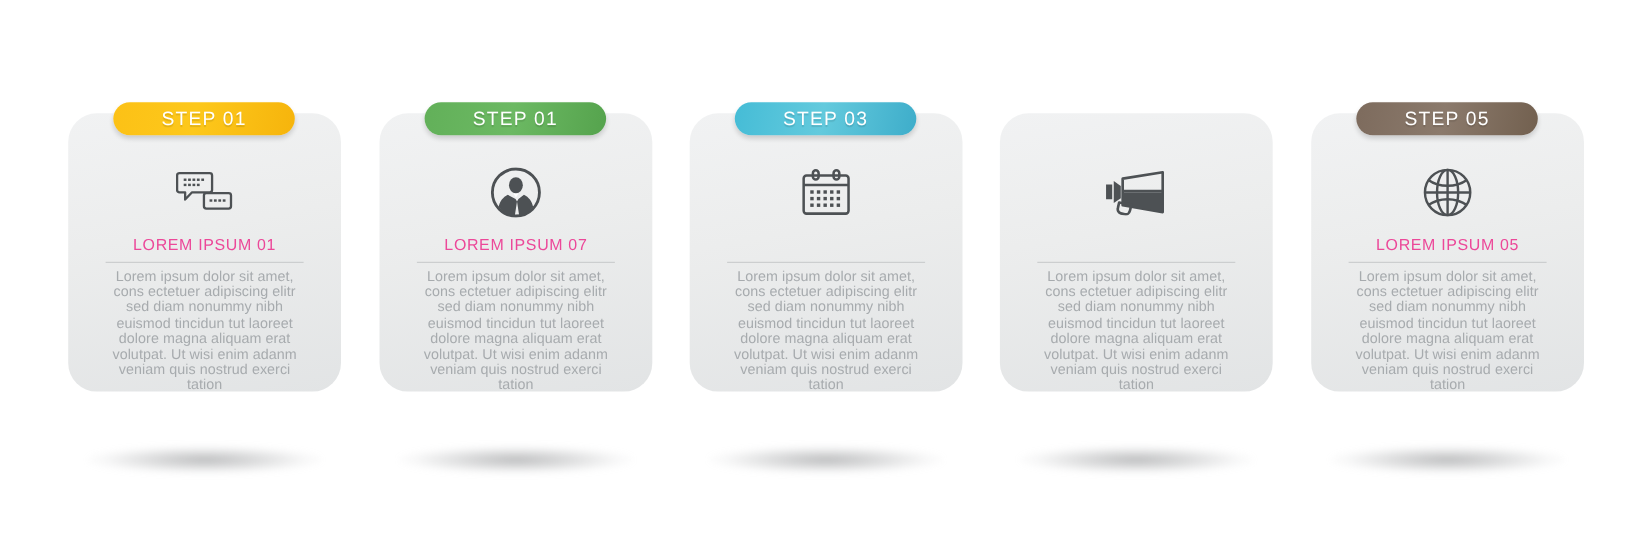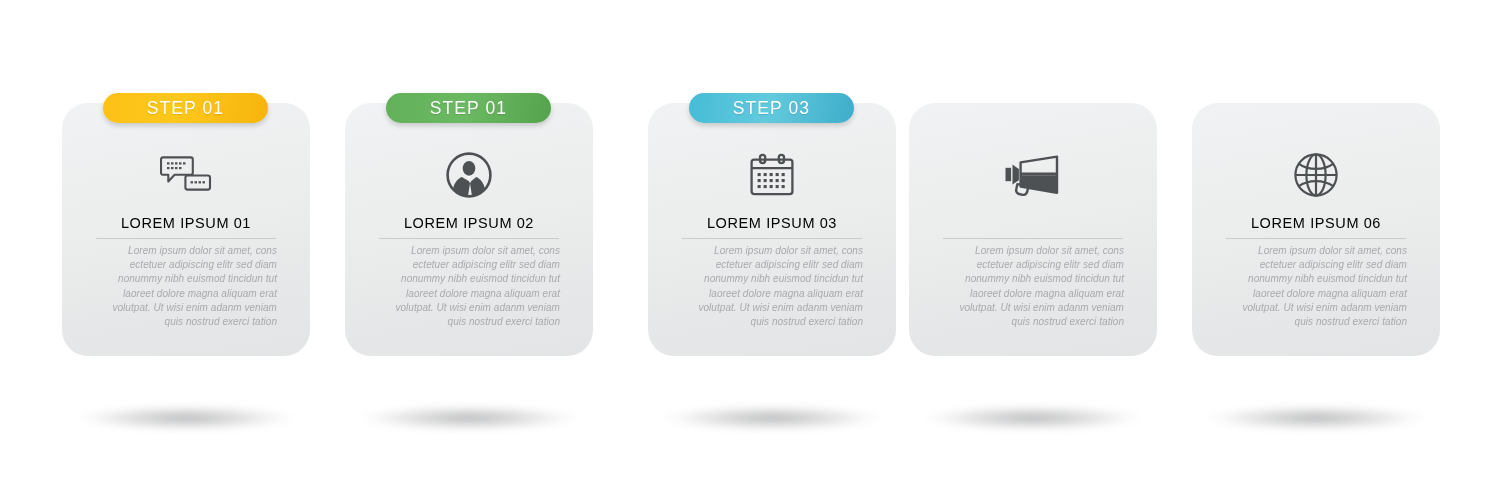--- a/index.html
+++ b/index.html
@@ -85,43 +85,42 @@
   .card-icon svg { display: block; }
 
   .card-title {
     position: absolute;
     top: 112px;
     left: 0;
     width: 248px;
     text-align: center;
     font-size: 14.5px;
     letter-spacing: 0.6px;
-    color: #000000;
+    color: #ec4899;
     font-weight: 400;
     white-space: nowrap;
   }
   .title-rule {
     position: absolute;
     top: 135px;
     left: 34px;
     width: 180px;
     height: 1px;
     background: #c9cbcc;
   }
   .card-text {
     position: absolute;
     top: 141px;
     left: 33px;
     width: 182px;
-    text-align: right;
-    font-size: 10px;
+    text-align: center;
+    font-size: 13px;
     line-height: 14.2px;
     color: #a7abae;
     letter-spacing: 0.05px;
-    font-style: italic;
   }
 </style>
 </head>
 <body>
 
 <div id="infographic">
 
   <div class="step-card" style="left:62px;">
     <div class="card-body"></div>
     <div class="step-pill pill-1">
@@ -164,27 +163,27 @@
     <div class="card-icon">
       <svg width="46" height="46" viewBox="0 0 46 46">
         <circle cx="23" cy="23" r="21.4" fill="none" stroke="#4d5154" stroke-width="2.6"></circle>
         <g fill="#4d5154">
           <ellipse cx="23" cy="16.4" rx="6.3" ry="7.3"></ellipse>
           <path d="M15.7 25.1c-4.4 2-7.4 6.1-8.4 11.1A20.9 20.9 0 0 0 23 44.3c6.3 0 12-2.9 15.7-8.1-1-5-4-9.1-8.4-11.1l-5 3.9-1.3 2.2 1.9 12.2h-3.8L24 31.2l-1.3-2.2z"></path>
           <path d="M20.9 24.2h4.2l-2.1 3.4z" fill="#ffffff"></path>
         </g>
       </svg>
     </div>
-    <div class="card-title">LOREM IPSUM 02</div>
-    <div class="title-rule"></div>
-    <div class="card-text">Lorem ipsum dolor sit amet, cons ectetuer adipiscing elitr sed diam nonummy nibh euismod tincidun tut laoreet dolore magna aliquam erat volutpat. Ut wisi enim adanm veniam quis nostrud exerci tation</div>
-    <div class="card-shadow"></div>
-  </div>
-
-  <div class="step-card" style="left:627px;margin-left:21px;">
+    <div class="card-title">LOREM IPSUM 07</div>
+    <div class="title-rule"></div>
+    <div class="card-text">Lorem ipsum dolor sit amet, cons ectetuer adipiscing elitr sed diam nonummy nibh euismod tincidun tut laoreet dolore magna aliquam erat volutpat. Ut wisi enim adanm veniam quis nostrud exerci tation</div>
+    <div class="card-shadow"></div>
+  </div>
+
+  <div class="step-card" style="left:627px;">
     <div class="card-body"></div>
     <div class="step-pill pill-3">
       <span class="step-pill-label">STEP 03</span>
     </div>
     <div class="card-icon">
       <svg width="46" height="44" viewBox="0 0 46 44">
         <g fill="none" stroke="#4d5154" stroke-width="2.3">
           <rect x="2.6" y="6.6" width="40.8" height="34.6" rx="2.6"></rect>
           <path d="M2.6 15.2h40.8"></path>
           <rect x="11" y="1.8" width="5.2" height="8.4" rx="2.6"></rect>
@@ -202,21 +201,20 @@
             <rect x="26.6" y="26" width="3.1" height="3.1"></rect>
           <rect x="32.6" y="26" width="3.1" height="3.1"></rect>
           <rect x="8.6" y="32" width="3.1" height="3.1"></rect>
             <rect x="14.6" y="32" width="3.1" height="3.1"></rect>
           <rect x="20.6" y="32" width="3.1" height="3.1"></rect>
             <rect x="26.6" y="32" width="3.1" height="3.1"></rect>
           <rect x="32.6" y="32" width="3.1" height="3.1"></rect>
         </g>
       </svg>
     </div>
-    <div class="card-title">LOREM IPSUM 03</div>
     <div class="title-rule"></div>
     <div class="card-text">Lorem ipsum dolor sit amet, cons ectetuer adipiscing elitr sed diam nonummy nibh euismod tincidun tut laoreet dolore magna aliquam erat volutpat. Ut wisi enim adanm veniam quis nostrud exerci tation</div>
     <div class="card-shadow"></div>
   </div>
 
   <div class="step-card" style="left:909px;">
     <div class="card-body"></div>
     <div class="card-icon">
       <svg width="58" height="42" viewBox="0 0 58 42">
         <g fill="#4d5154">
@@ -229,31 +227,34 @@
         </g>
       </svg>
     </div>
     <div class="title-rule"></div>
     <div class="card-text">Lorem ipsum dolor sit amet, cons ectetuer adipiscing elitr sed diam nonummy nibh euismod tincidun tut laoreet dolore magna aliquam erat volutpat. Ut wisi enim adanm veniam quis nostrud exerci tation</div>
     <div class="card-shadow"></div>
   </div>
 
   <div class="step-card" style="left:1192px;">
     <div class="card-body"></div>
+    <div class="step-pill pill-5">
+      <span class="step-pill-label">STEP 05</span>
+    </div>
     <div class="card-icon">
       <svg width="46" height="46" viewBox="0 0 46 46">
         <g fill="none" stroke="#4d5154" stroke-width="2.2">
           <circle cx="23" cy="23" r="20.6"></circle>
           <ellipse cx="23" cy="23" rx="9.6" ry="20.6"></ellipse>
           <path d="M23 2.4v41.2"></path>
           <path d="M2.4 23h41.2"></path>
           <path d="M5.5 11.6c4.6 3.3 10.8 5.3 17.5 5.3s12.9-2 17.5-5.3"></path>
           <path d="M5.5 34.4c4.6-3.3 10.8-5.3 17.5-5.3s12.9 2 17.5 5.3"></path>
         </g>
       </svg>
     </div>
-    <div class="card-title">LOREM IPSUM 06</div>
+    <div class="card-title">LOREM IPSUM 05</div>
     <div class="title-rule"></div>
     <div class="card-text">Lorem ipsum dolor sit amet, cons ectetuer adipiscing elitr sed diam nonummy nibh euismod tincidun tut laoreet dolore magna aliquam erat volutpat. Ut wisi enim adanm veniam quis nostrud exerci tation</div>
     <div class="card-shadow"></div>
   </div>
 
 </div>
 
 </body></html>

